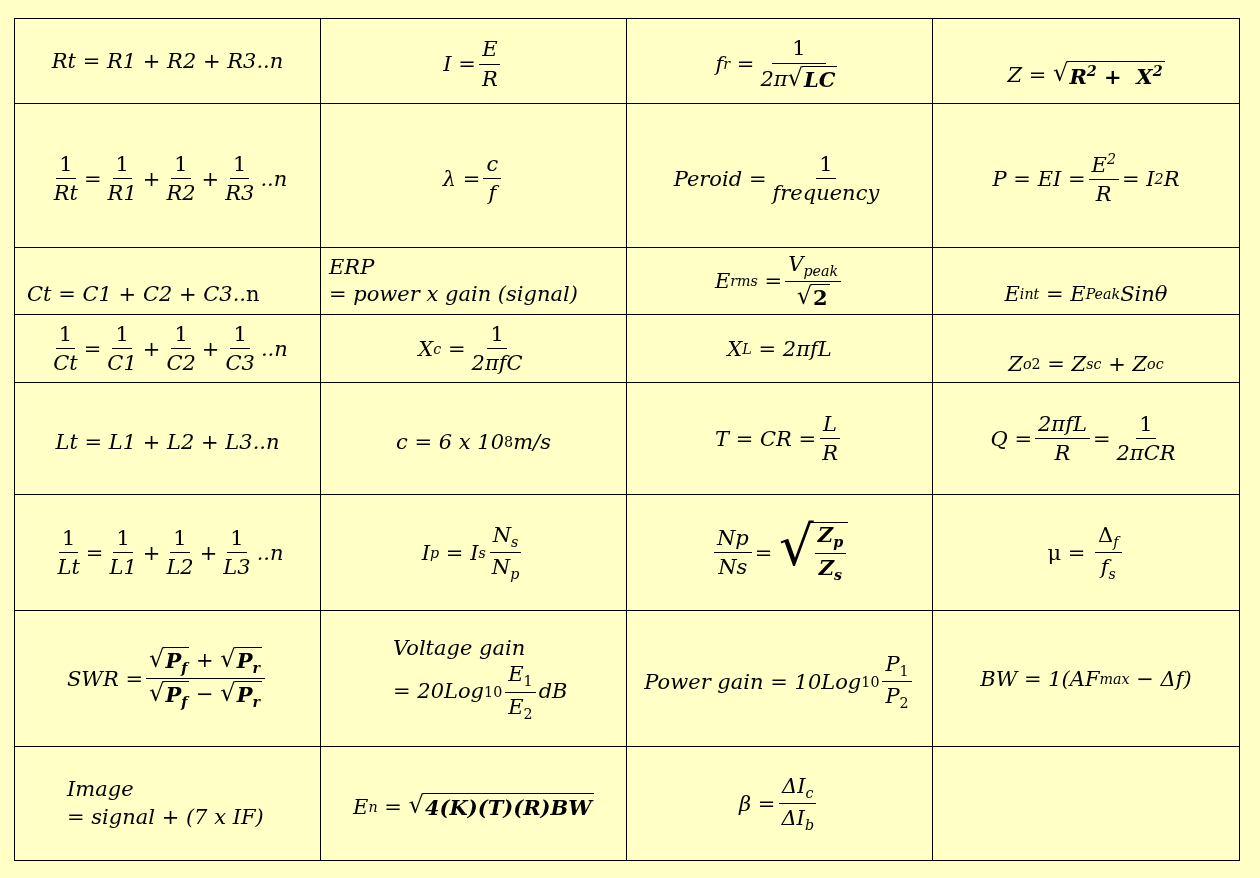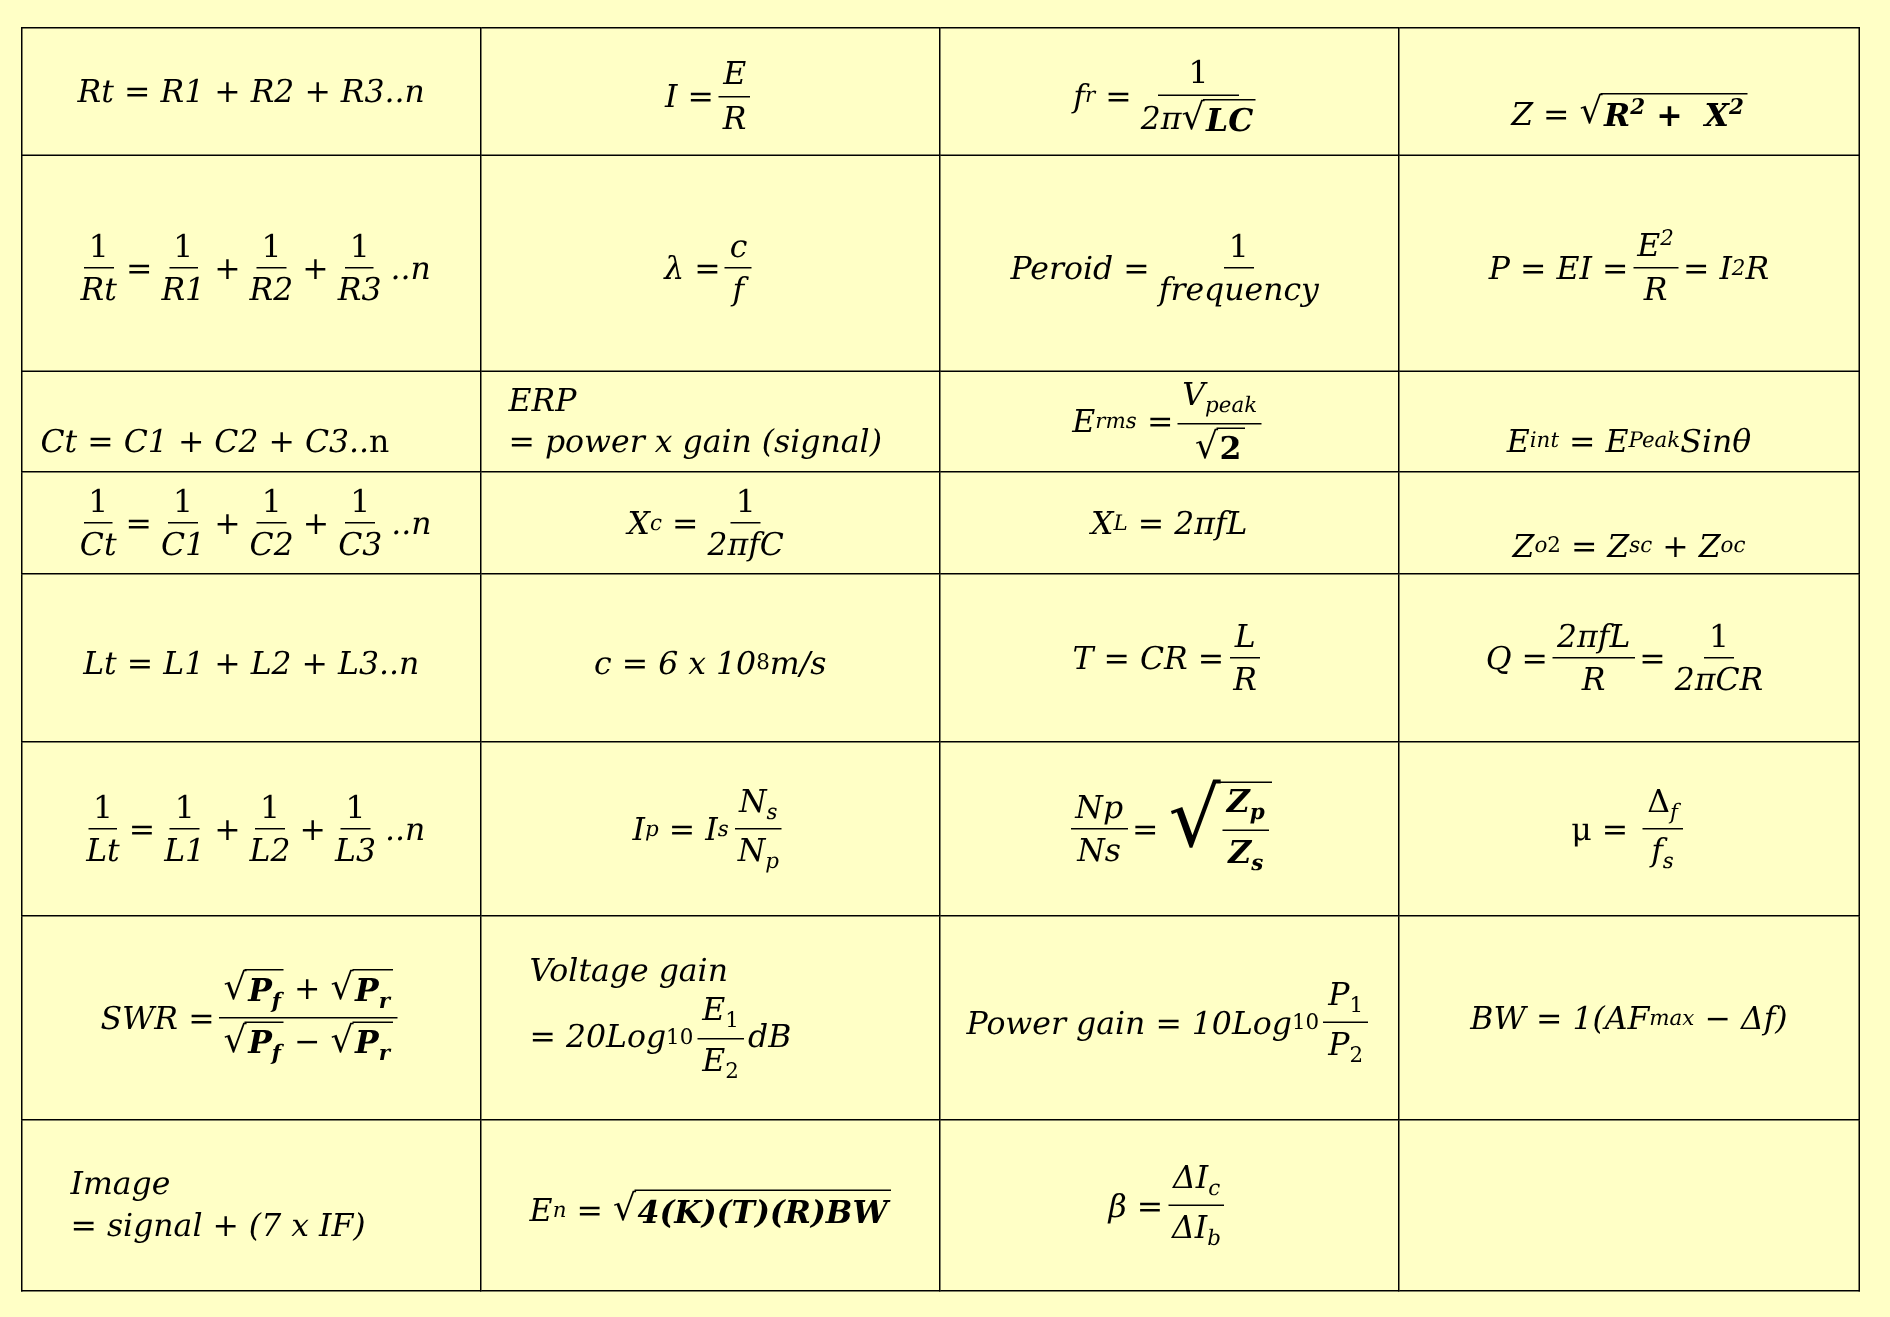--- a/index.html
+++ b/index.html
@@ -146,21 +146,21 @@
       </span>
     </td>
   </tr>
 
   <tr style="height:67px">
     <td style="text-align:left;vertical-align:bottom;padding:0 0 8px 12px">
       <span class="m">
         <span>Ct</span>&nbsp;<span class="up-n">=</span>&nbsp;<span>C1 + C2 + C3..</span><span class="up-n">n</span>
       </span>
     </td>
-    <td style="text-align:left;padding-left:18px">
+    <td style="text-align:left;padding-left:8px">
       <span class="stack">
         <span>ERP</span><br>
         <span>= power x gain (signal)</span>
       </span>
     </td>
     <td>
       <span class="m">
         <span>E</span><span class="sub">rms</span>&nbsp;<span class="up-n">=</span>
         <span class="frac">
               <span class="n"><span>V</span><span class="sub">peak</span></span>
@@ -348,21 +348,21 @@
                 </span>
             <span class="up-n">−</span>
             <span class="sq">
                   <span class="r up-n">√</span>
                   <span class="b"><span>P</span><span class="sub">r</span></span>
                 </span>
           </span>
         </span>
       </span>
     </td>
-    <td style="text-align:left;padding-left:32px">
+    <td style="text-align:left;padding-left:72px">
       <span class="stack">
         <span>Voltage gain</span><br>
         <span class="m">
           <span class="up-n">=</span>&nbsp;<span>20Log</span><span class="sub up-n">10</span>
           <span class="frac">
                 <span class="n"><span>E</span><span class="sub up-n">1</span></span>
                 <span class="d"><span>E</span><span class="sub up-n">2</span></span>
               </span>
           <span>dB</span>
         </span>
@@ -378,21 +378,21 @@
       </span>
     </td>
     <td>
       <span class="m">
         <span>BW</span>&nbsp;<span class="up-n">=</span>&nbsp;<span>1(AF</span><span class="sub">max</span>&nbsp;<span class="up-n">−</span>&nbsp;<span>Δf)</span>
       </span>
     </td>
   </tr>
 
   <tr style="height:114px">
-    <td style="text-align:left;padding-left:32px">
+    <td style="text-align:left;padding-left:52px">
       <span class="stack">
         <span>Image</span><br>
         <span>= signal + (7 x IF)</span>
       </span>
     </td>
     <td class="up" style="padding-top:30px">
       <span class="m">
         <span>E</span><span class="sub">n</span>&nbsp;<span class="up-n">=</span>&nbsp;
         <span class="sq">
               <span class="r up-n">√</span>

